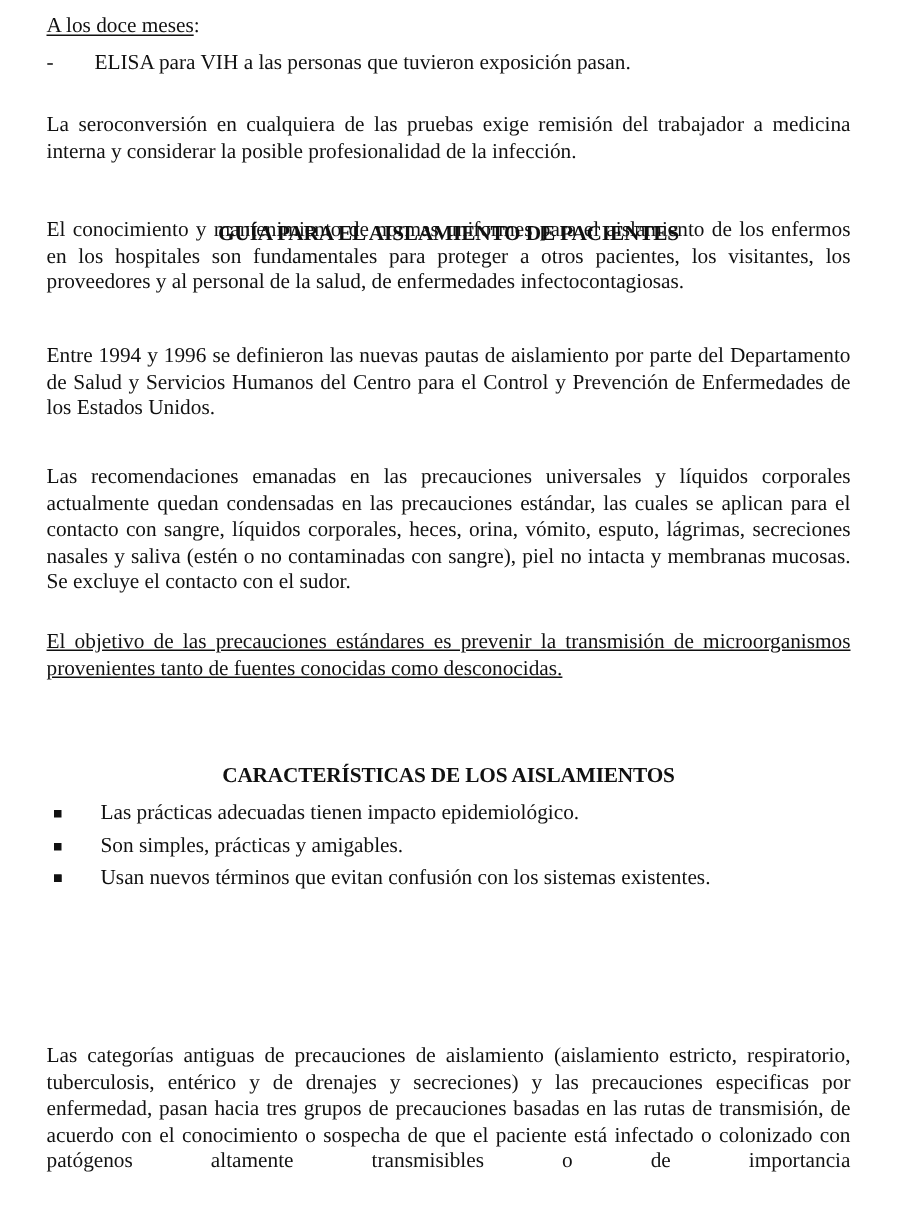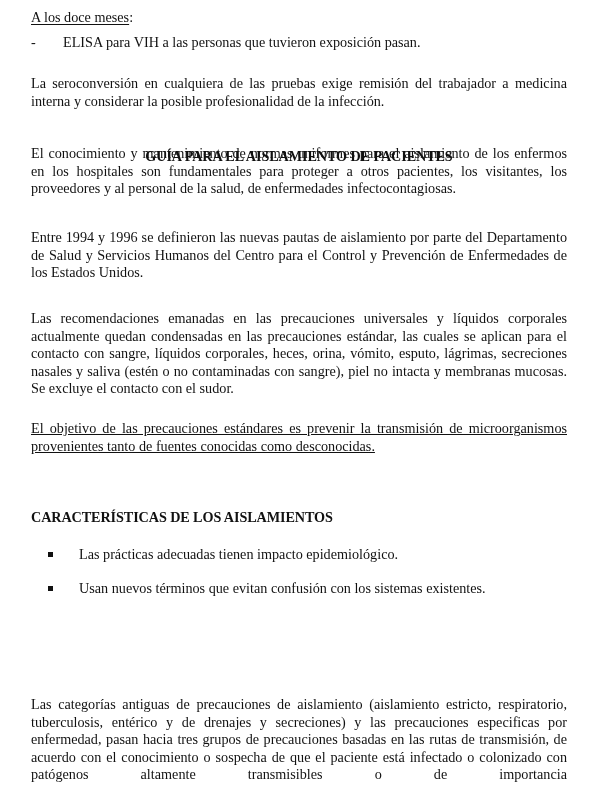--- a/index.html
+++ b/index.html
@@ -58,21 +58,21 @@
       flex: 0 0 32px;
     }
     ul.bullets {
       list-style: none;
       margin: 0;
       padding: 0;
     }
     ul.bullets li {
       position: relative;
       padding-left: 32px;
-      margin: 16px;
+      margin: 4px;
     }
     ul.bullets li .sq {
       position: absolute;
       left: 1px;
       top: 6px;
       width: 5px;
       height: 5px;
       background: #111111;
     }
   </style>
@@ -95,26 +95,26 @@
   <div class="block heading center" style="top:124px;">GUÍA PARA EL AISLAMIENTO DE PACIENTES</div>
 
   <div class="block justify" style="top:145px;">El conocimiento y mantenimiento de normas uniformes para el aislamiento de los enfermos en los hospitales son fundamentales para proteger a otros pacientes, los visitantes, los proveedores y al personal de la salud, de enfermedades infectocontagiosas.</div>
 
   <div class="block justify" style="top:229px;">Entre 1994 y 1996 se definieron las nuevas pautas de aislamiento por parte del Departamento de Salud y Servicios Humanos del Centro para el Control y Prevención de Enfermedades de los Estados Unidos.</div>
 
   <div class="block justify" style="top:310px;">Las recomendaciones emanadas en las precauciones universales y líquidos corporales actualmente quedan condensadas en las precauciones estándar, las cuales se aplican para el contacto con sangre, líquidos corporales, heces, orina, vómito, esputo, lágrimas, secreciones nasales y saliva (estén o no contaminadas con sangre), piel no intacta y membranas mucosas. Se excluye el contacto con el sudor.</div>
 
   <div class="block justify" style="top:420px;text-decoration:underline;">El objetivo de las precauciones estándares es prevenir la transmisión de microorganismos provenientes tanto de fuentes conocidas como desconocidas.</div>
 
-  <div class="block heading" style="top:485px;">CARACTERÍSTICAS DE LOS AISLAMIENTOS</div>
+  <div class="block heading" style="top:485px;text-align:center;">CARACTERÍSTICAS DE LOS AISLAMIENTOS</div>
 
   <div class="block" style="top:530px;">
     <ul class="bullets">
       <li><span class="sq"></span><span>Las prácticas adecuadas tienen impacto epidemiológico.</span></li>
-      <li><span class="sq"></span></li>
+      <li><span class="sq"></span><span>Son simples, prácticas y amigables.</span></li>
       <li><span class="sq"></span></li>
       <li><span class="sq"></span><span>Usan nuevos términos que evitan confusión con los sistemas existentes.</span></li>
     </ul>
   </div>
 
   <div class="block justify-full" style="top:696px;">Las categorías antiguas de precauciones de aislamiento (aislamiento estricto, respiratorio, tuberculosis, entérico y de drenajes y secreciones) y las precauciones especificas por enfermedad, pasan hacia tres grupos de precauciones basadas en las rutas de transmisión, de acuerdo con el conocimiento o sospecha de que el paciente está infectado o colonizado con patógenos altamente transmisibles o de importancia</div>
 
 </div>
 
 </body></html>

